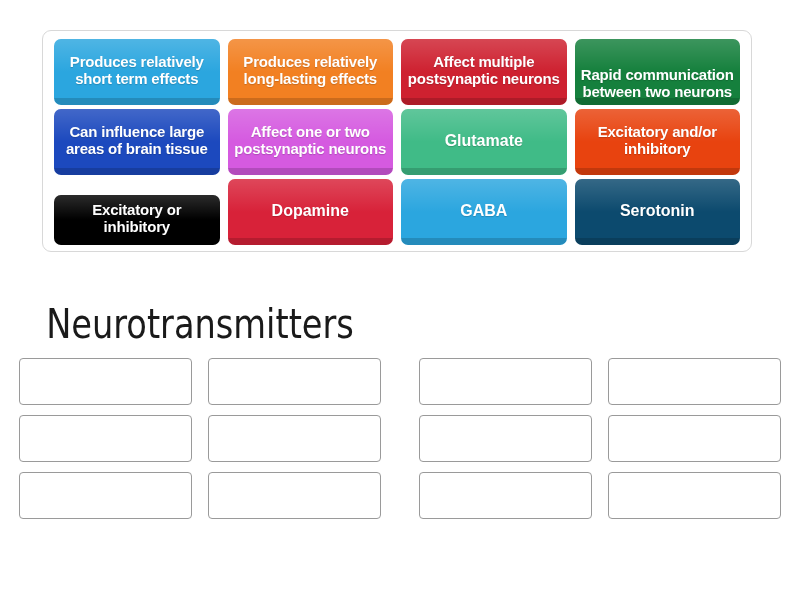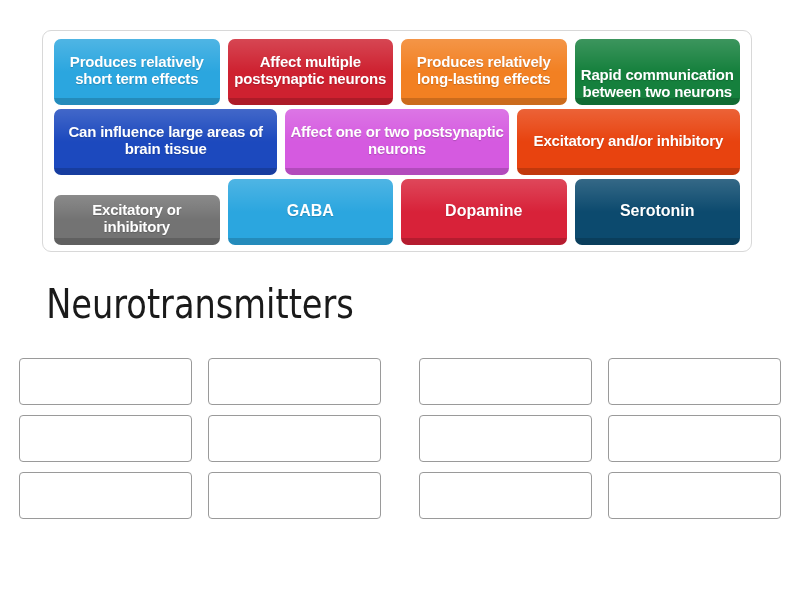--- a/index.html
+++ b/index.html
@@ -81,21 +81,21 @@
     position: relative;
     z-index: 2;
   }
   .tile.small { font-size: 15px; }
   .tile.big   { font-size: 16px; letter-spacing: 0px; }
 
   
   #categories {
     position: absolute;
     left: 0;
-    top: 282px;
+    top: 302px;
     width: 652px;
     display: flex;
   }
   .category-col {
     width: 400px;
     box-sizing: border-box;
   }
   .category-title {
     text-align: center;
     font-family: "DejaVu Sans", sans-serif;
@@ -134,52 +134,55 @@
 </style>
 </head>
 <body>
 
 <div id="tile-tray">
 
   <div class="tile-row">
     <div class="tile small" style="background: rgb(43, 166, 223);">
       <span class="tile-label">Produces relatively short term effects</span>
     </div>
+    <div class="tile small" style="background: rgb(242, 128, 34);">
+      <span class="tile-label">Produces relatively long-lasting effects</span>
+    </div>
     <div class="tile small" style="background: rgb(206, 33, 48);">
       <span class="tile-label">Affect multiple postsynaptic neurons</span>
-    </div>
-    <div class="tile small" style="background: rgb(242, 128, 34);">
-      <span class="tile-label">Produces relatively long-lasting effects</span>
     </div>
     <div class="tile small" style="background: #15803d; align-items: flex-end;">
       <span class="tile-label">Rapid communication between two neurons</span>
     </div>
   </div>
 
   <div class="tile-row">
     <div class="tile small" style="background: rgb(28, 73, 190);">
       <span class="tile-label">Can influence large areas of brain tissue</span>
     </div>
     <div class="tile small" style="background: rgb(213, 90, 224);">
       <span class="tile-label">Affect one or two postsynaptic neurons</span>
     </div>
+    <div class="tile big" style="background: rgb(64, 187, 135);">
+      <span class="tile-label">Glutamate</span>
+    </div>
     <div class="tile small" style="background: rgb(232, 67, 15); align-items: center;">
       <span class="tile-label">Excitatory and/or inhibitory</span>
     </div>
   </div>
 
   <div class="tile-row">
-    <div class="tile small" style="background: #737373; margin-top: 16px;">
+    <div class="tile small" style="background: #000000; margin-top: 16px;">
       <span class="tile-label">Excitatory or inhibitory</span>
+    </div>
+    <div class="tile big" style="background: rgb(216, 34, 57);">
+      <span class="tile-label">Dopamine</span>
     </div>
     <div class="tile big" style="background: rgb(43, 166, 223);">
       <span class="tile-label">GABA</span>
-    </div>
-    <div class="tile big" style="background: rgb(216, 34, 57);">
-      <span class="tile-label">Dopamine</span>
     </div>
     <div class="tile big" style="background: #0c4a6e;">
       <span class="tile-label">Serotonin</span>
     </div>
   </div>
 
 </div>
 
 <div id="categories">
   <div class="category-col">

